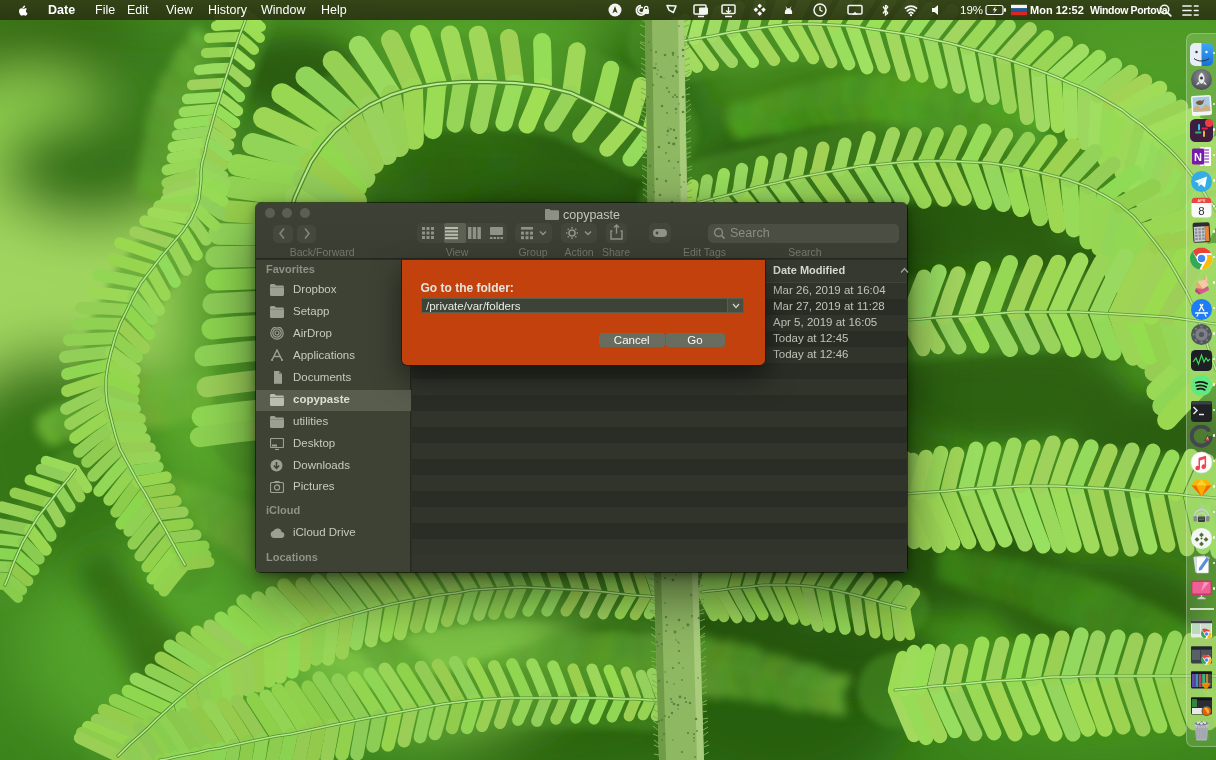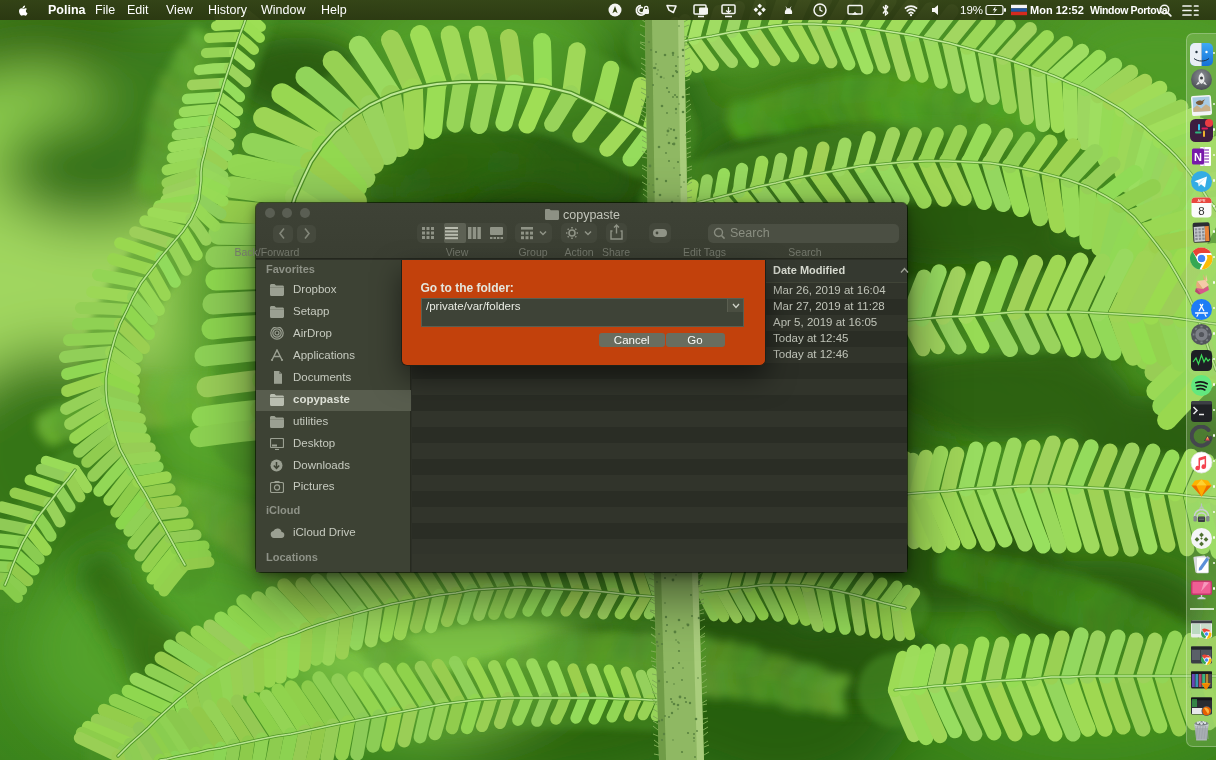--- a/index.html
+++ b/index.html
@@ -1635,21 +1635,21 @@
         <circle cx="667" cy="682" r="0.9" fill="#5a8440"></circle>
         <circle cx="659" cy="721" r="1.2" fill="#5a8440"></circle>
         <circle cx="669" cy="717" r="1.0" fill="#5a8440"></circle>
         <circle cx="699" cy="584" r="0.9" fill="#5a8440"></circle>
       </svg></div>
 <div id="menubar">
       <svg style="position:absolute;left:16px;top:3px" width="14" height="14" viewBox="0 0 14 14">
 <path fill="#fff" d="M7.1 3.4c.5-.6 1.3-1 2-1 .1.8-.2 1.5-.7 2.1-.5.6-1.2 1-2 1-.1-.7.3-1.5.7-2.1z"></path>
 <path fill="#fff" d="M9.9 5.3c-1 0-1.5.5-2.2.5-.8 0-1.4-.5-2.3-.5-1.2 0-2.4 1-2.4 3 0 2.1 1.6 4.4 2.6 4.4.6 0 .8-.4 1.9-.4 1 0 1.3.4 1.9.4.9 0 1.8-1.5 2.1-2.5-1.1-.4-1.6-1.2-1.6-2.2 0-.9.5-1.6 1.1-2-.4-.5-1-.7-1.1-.7z"></path>
 </svg>
-      <span style="position:absolute;left:48px;top:0;line-height:20px;font-weight:700">Polina</span>
+      <span style="position:absolute;left:48px;top:0;line-height:20px;font-weight:700">Date</span>
       <span style="position:absolute;left:95px;top:0;line-height:20px;font-weight:400">File</span>
       <span style="position:absolute;left:127px;top:0;line-height:20px;font-weight:400">Edit</span>
       <span style="position:absolute;left:166px;top:0;line-height:20px;font-weight:400">View</span>
       <span style="position:absolute;left:208px;top:0;line-height:20px;font-weight:400">History</span>
       <span style="position:absolute;left:261px;top:0;line-height:20px;font-weight:400">Window</span>
       <span style="position:absolute;left:321px;top:0;line-height:20px;font-weight:400">Help</span>
       <svg style="position:absolute;left:595px;top:0" width="440" height="20" viewBox="0 0 440 20">
 <g fill="#f4f5f2" stroke="none">
 <circle cx="20" cy="10" r="6.5"></circle>
           <path d="M20 6l2.6 7.3-2.6-1.7-2.6 1.7z" fill="#32400f"></path>
@@ -1806,21 +1806,21 @@
       <svg style="position:absolute;left:393px;top:20px" width="22" height="20" viewBox="0 0 22 20">
         <rect x="4" y="6" width="14" height="8" rx="4" fill="#8f9386"></rect>
         <circle cx="8" cy="10" r="1.4" fill="#43473b"></circle>
       </svg>
       <div style="position:absolute;left:452px;top:21px;width:191px;height:19px;background:#4b4f43;border-radius:5px"></div>
       <svg style="position:absolute;left:457px;top:24px" width="13" height="13" viewBox="0 0 13 13">
         <circle cx="5.5" cy="5.5" r="4" fill="none" stroke="#878b7e" stroke-width="1.4"></circle>
         <path d="M8.6 8.6l3 3" stroke="#878b7e" stroke-width="1.5"></path>
       </svg>
       <span style="position:absolute;left:474px;top:23px;font-size:12.5px;color:#8a8e81">Search</span>
-      <div style="position:absolute;left:-21.5px;top:42.5px;width:120px;text-align:left;font-size:10.5px;color:#73776b">Back/Forward</div>
+      <div style="position:absolute;left:-21.5px;top:42.5px;width:120px;text-align:right;font-size:10.5px;color:#73776b">Back/Forward</div>
       <div style="position:absolute;left:141px;top:42.5px;width:120px;text-align:center;font-size:10.5px;color:#73776b">View</div>
       <div style="position:absolute;left:217px;top:42.5px;width:120px;text-align:center;font-size:10.5px;color:#73776b">Group</div>
       <div style="position:absolute;left:263px;top:42.5px;width:120px;text-align:center;font-size:10.5px;color:#73776b">Action</div>
       <div style="position:absolute;left:300px;top:42.5px;width:120px;text-align:center;font-size:10.5px;color:#73776b">Share</div>
       <div style="position:absolute;left:350px;top:42.5px;width:120px;text-align:right;font-size:10.5px;color:#73776b">Edit Tags</div>
       <div style="position:absolute;left:489px;top:42.5px;width:120px;text-align:center;font-size:10.5px;color:#73776b">Search</div>
       <div style="position:absolute;left:0;top:57px;width:155px;height:312px;background:#3d4234;border-right:1px solid #272a20"></div>
       <div style="position:absolute;left:0;top:186.5px;width:155px;height:21px;background:#585d4e"></div>
       <span style="position:absolute;left:10px;top:60px;font-size:11px;font-weight:700;color:#8e9287">Favorites</span>
       <svg style="position:absolute;left:14px;top:81px" width="14" height="12" viewBox="0 0 14 12">
@@ -1896,21 +1896,21 @@
         <path d="M1 5.5L4.5 1.5 8 5.5" fill="none" stroke="#9da195" stroke-width="1.4"></path>
       </svg>
       <span style="position:absolute;left:517px;top:81px;font-size:11.5px;color:#c0c4b9">Mar 26, 2019 at 16:04</span>
       <span style="position:absolute;left:517px;top:97px;font-size:11.5px;color:#c0c4b9">Mar 27, 2019 at 11:28</span>
       <span style="position:absolute;left:517px;top:113px;font-size:11.5px;color:#c0c4b9">Apr 5, 2019 at 16:05</span>
       <span style="position:absolute;left:517px;top:129px;font-size:11.5px;color:#c0c4b9">Today at 12:45</span>
       <span style="position:absolute;left:517px;top:145px;font-size:11.5px;color:#c0c4b9">Today at 12:46</span>
       <div style="position:absolute;left:144.5px;top:56.5px;width:365px;height:106.5px;background:#c2410c;
 border:1px solid #1d2018;border-top:none;border-radius:0 0 6px 6px;box-shadow:0 12px 28px rgba(0,0,0,.5)">
 <span style="position:absolute;left:19px;top:21px;font-size:12px;font-weight:600;color:#e4e6de">Go to the folder:</span>
-<div style="position:absolute;left:19.5px;top:38.5px;width:323px;height:29px;background:#3e4337;border:1px solid #5a5e50">
+<div style="position:absolute;left:19.5px;top:38.5px;width:323px;height:15px;background:#3e4337;border:1px solid #5a5e50">
 <span style="position:absolute;left:4px;top:0.5px;font-size:11.5px;color:#e9ebe3">/private/var/folders</span>
 <div style="position:absolute;right:0;top:0;width:16px;height:13px;background:#4a4e41;border-left:1px solid #5a5e50">
 <svg style="position:absolute;left:4px;top:4px" width="8" height="6" viewBox="0 0 8 6">
               <path d="M1 1l3 3.4L7 1" fill="none" stroke="#d0d3c9" stroke-width="1.3"></path>
             </svg>
 </div>
         </div>
 <div style="position:absolute;left:197px;top:73px;width:66.5px;height:14.5px;background:#696d5f;border-radius:3px;text-align:center;line-height:14px;font-size:11.5px;color:#fafaf7">Cancel</div>
 <div style="position:absolute;left:264px;top:73px;width:59px;height:14.5px;background:#696d5f;border-radius:3px;text-align:center;line-height:14px;font-size:11.5px;color:#fafaf7">Go</div>
 </div>

